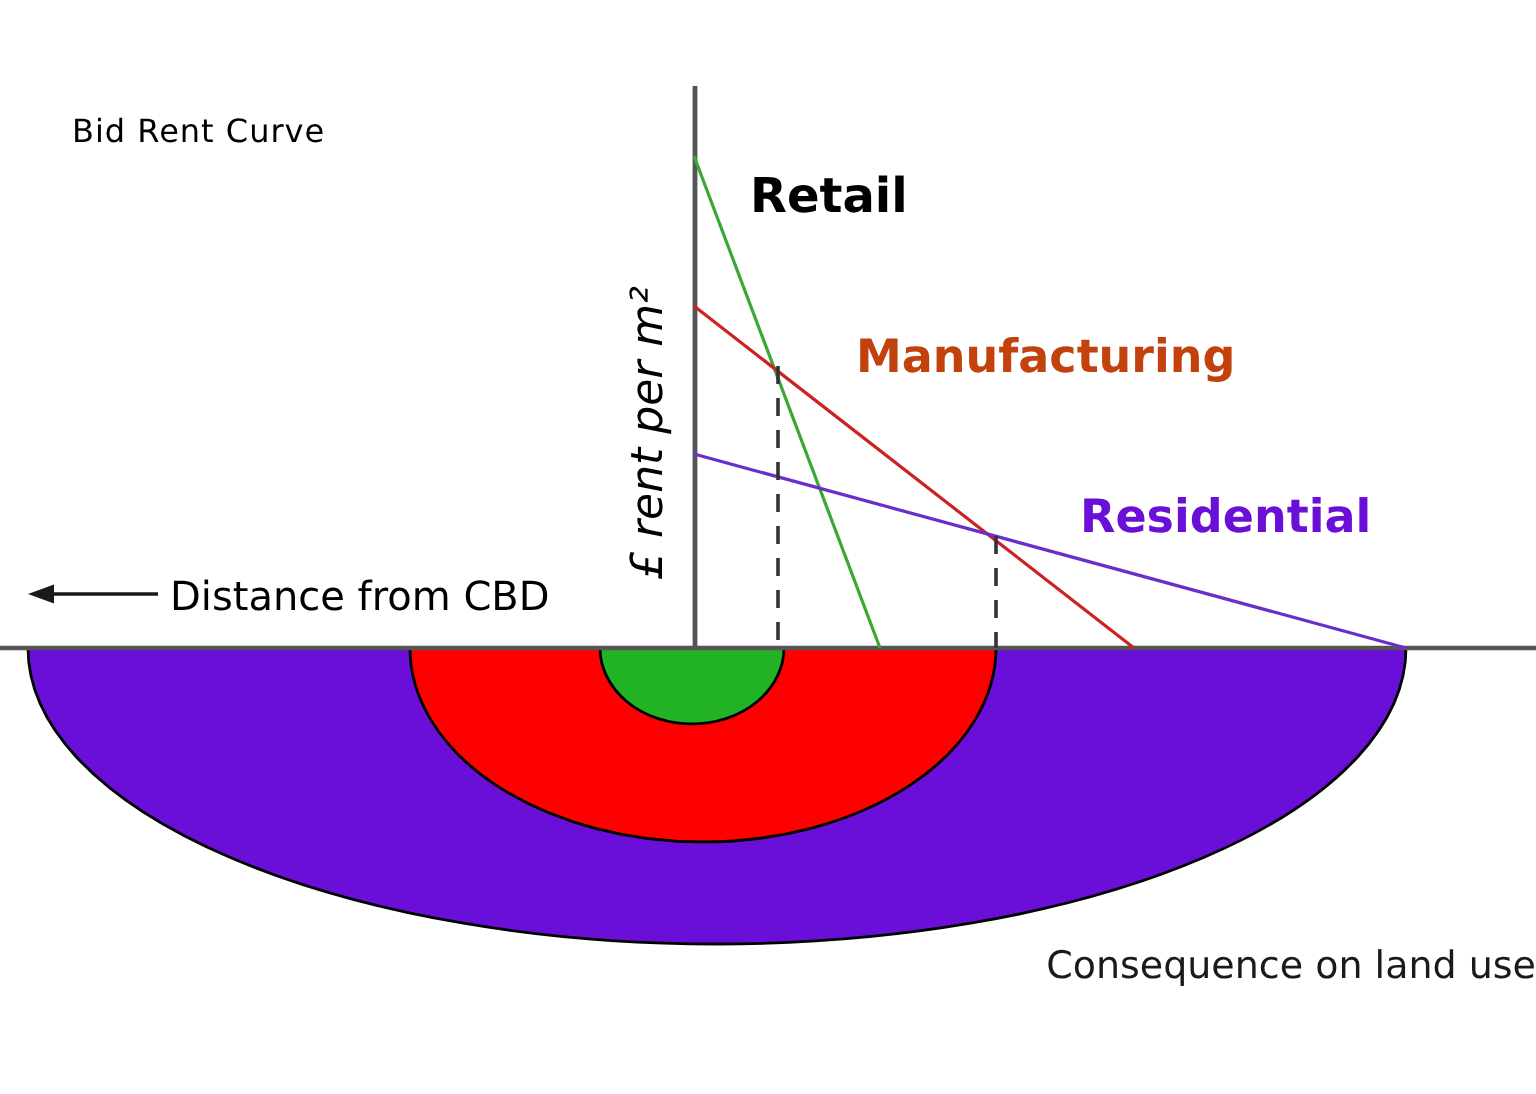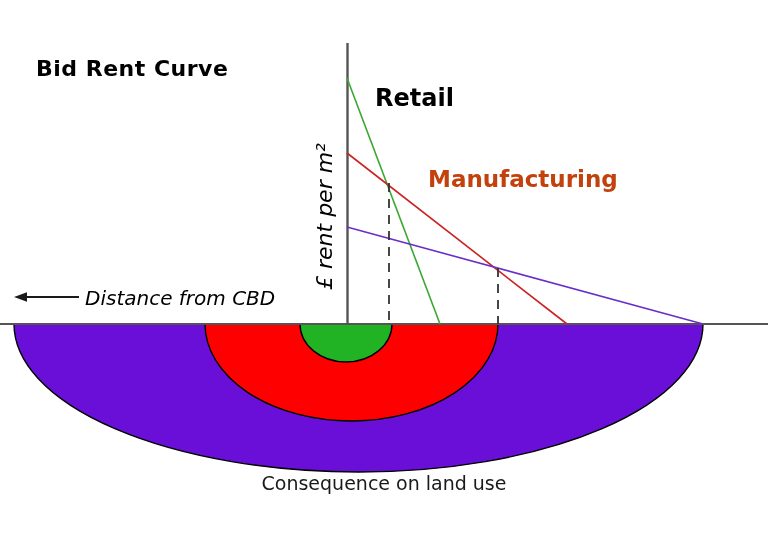--- a/index.html
+++ b/index.html
@@ -14,22 +14,22 @@
     background: #ffffff;
     overflow: hidden;
     font-family: "DejaVu Sans", sans-serif;
   }
   .txt { position: absolute; white-space: nowrap; }
 
   #title {
     left: 36px;
     top: 56px;
     font-family: "DejaVu Sans", sans-serif;
-    font-weight: bold;
-    font-size: 22px;
+    font-weight: normal;
+    font-size: 16px;
     color: #000000;
     letter-spacing: 0.5px;
   }
 
   #label-retail {
     left: 375px;
     top: 84px;
     font-weight: bold;
     font-size: 24px;
     color: #000000;
@@ -57,30 +57,29 @@
     font-style: italic;
     font-size: 22px;
     color: #000000;
     transform-origin: left top;
     transform: rotate(-90deg) translate(-190px, 0px);
   }
 
   #label-distance {
     left: 85px;
     top: 286px;
-    font-style: italic;
     font-size: 20px;
     color: #000000;
   }
 
   #caption {
     left: 0px;
     top: 472px;
     width: 768px;
-    text-align: center;
+    text-align: right;
     font-size: 19px;
     color: #1a1a1a;
     white-space: nowrap;
   }
 
   svg.layer {
     position: absolute;
     left: 0;
     top: 0;
     width: 768px;
@@ -121,20 +120,21 @@
       <line id="guide-2" x1="498" y1="268" x2="498" y2="324" stroke="#333333" stroke-width="1.8" stroke-dasharray="9 7"></line>
     </g>
   </svg>
 
   <div class="txt" id="title">Bid Rent Curve</div>
 
   <div class="txt" id="label-retail">Retail</div>
 
   <div class="txt" id="label-manufacturing">Manufacturing</div>
 
+  <div class="txt" id="label-residential">Residential</div>
 
   <div class="txt" id="label-yaxis">£ rent per m²</div>
 
   <div class="txt" id="label-distance">Distance from CBD</div>
 
   <div class="txt" id="caption">Consequence on land use</div>
 
 </div>
 
 </body></html>

